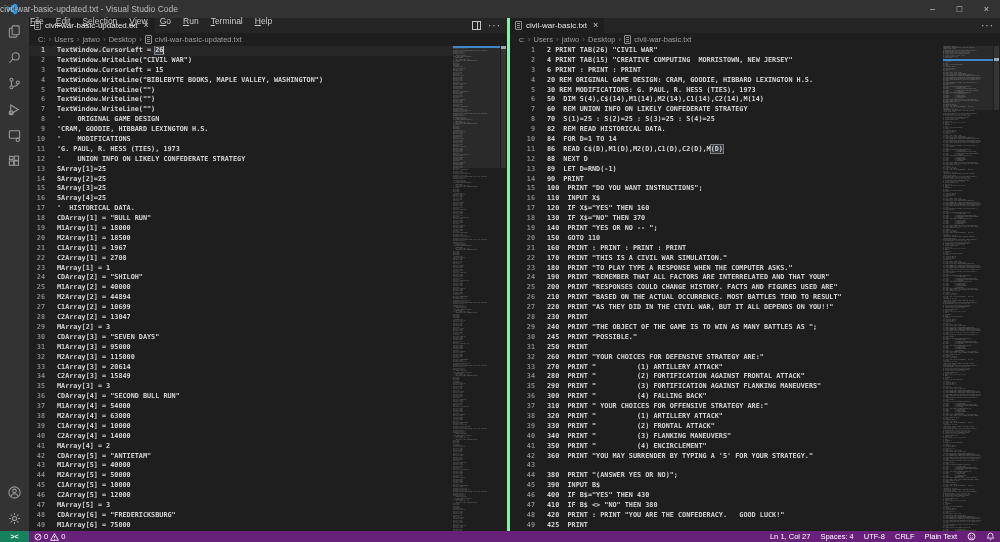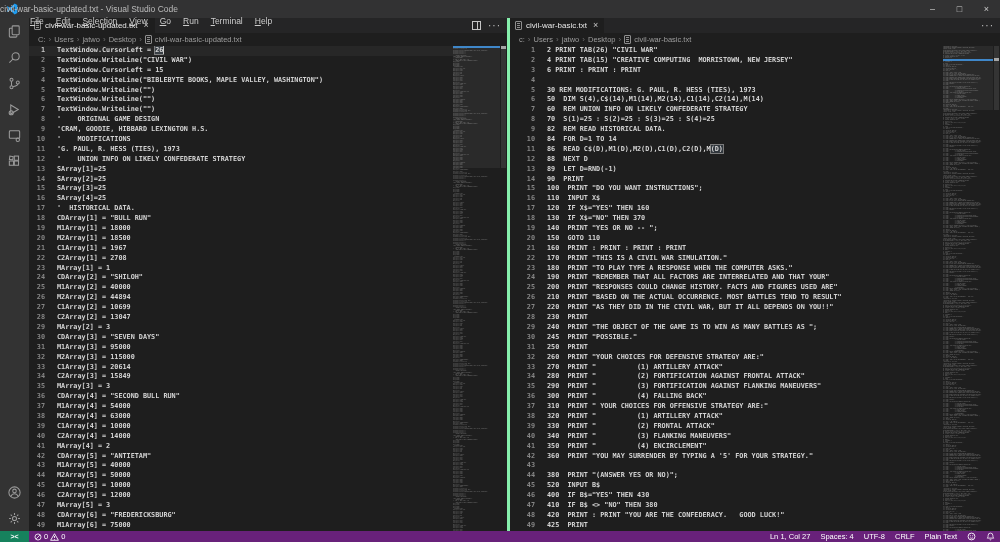--- a/index.html
+++ b/index.html
@@ -709,21 +709,21 @@
         <span class="crumb">
           <span class="file-icon"></span>
           <span>civil-war-basic.txt</span>
         </span>
       </div>
     <div class="editor">
       <div class="code-scroll" id="code-right">
           <div class="row"><span class="ln">1</span><span class="ltext">2 PRINT TAB(26) "CIVIL WAR"</span></div>
           <div class="row"><span class="ln">2</span><span class="ltext">4 PRINT TAB(15) "CREATIVE COMPUTING  MORRISTOWN, NEW JERSEY"</span></div>
           <div class="row"><span class="ln">3</span><span class="ltext">6 PRINT : PRINT : PRINT</span></div>
-          <div class="row"><span class="ln">4</span></div>
+          <div class="row"><span class="ln">4</span><span class="ltext">20 REM ORIGINAL GAME DESIGN: CRAM, GOODIE, HIBBARD LEXINGTON H.S.</span></div>
           <div class="row"><span class="ln">5</span><span class="ltext">30 REM MODIFICATIONS: G. PAUL, R. HESS (TIES), 1973</span></div>
           <div class="row"><span class="ln">6</span><span class="ltext">50  DIM S(4),C$(14),M1(14),M2(14),C1(14),C2(14),M(14)</span></div>
           <div class="row"><span class="ln">7</span><span class="ltext">60  REM UNION INFO ON LIKELY CONFEDERATE STRATEGY</span></div>
           <div class="row"><span class="ln">8</span><span class="ltext">70  S(1)=25 : S(2)=25 : S(3)=25 : S(4)=25</span></div>
           <div class="row"><span class="ln">9</span><span class="ltext">82  REM READ HISTORICAL DATA.</span></div>
           <div class="row"><span class="ln">10</span><span class="ltext">84  FOR D=1 TO 14</span></div>
           <div class="row"><span class="ln">11</span><span class="ltext">86  READ C$(D),M1(D),M2(D),C1(D),C2(D),M<span class="tok-box">(D)</span></span></div>
           <div class="row"><span class="ln">12</span><span class="ltext">88  NEXT D</span></div>
           <div class="row"><span class="ln">13</span><span class="ltext">89  LET D=RND(-1)</span></div>
           <div class="row"><span class="ln">14</span><span class="ltext">90  PRINT</span></div>
@@ -750,21 +750,21 @@
           <div class="row"><span class="ln">35</span><span class="ltext">290  PRINT "          (3) FORTIFICATION AGAINST FLANKING MANEUVERS"</span></div>
           <div class="row"><span class="ln">36</span><span class="ltext">300  PRINT "          (4) FALLING BACK"</span></div>
           <div class="row"><span class="ln">37</span><span class="ltext">310  PRINT " YOUR CHOICES FOR OFFENSIVE STRATEGY ARE:"</span></div>
           <div class="row"><span class="ln">38</span><span class="ltext">320  PRINT "          (1) ARTILLERY ATTACK"</span></div>
           <div class="row"><span class="ln">39</span><span class="ltext">330  PRINT "          (2) FRONTAL ATTACK"</span></div>
           <div class="row"><span class="ln">40</span><span class="ltext">340  PRINT "          (3) FLANKING MANEUVERS"</span></div>
           <div class="row"><span class="ln">41</span><span class="ltext">350  PRINT "          (4) ENCIRCLEMENT"</span></div>
           <div class="row"><span class="ln">42</span><span class="ltext">360  PRINT "YOU MAY SURRENDER BY TYPING A '5' FOR YOUR STRATEGY."</span></div>
           <div class="row"><span class="ln">43</span></div>
           <div class="row"><span class="ln">44</span><span class="ltext">380  PRINT "(ANSWER YES OR NO)";</span></div>
-          <div class="row"><span class="ln">45</span><span class="ltext">520  INPUT B$</span></div>
+          <div class="row"><span class="ln">45</span><span class="ltext">390  INPUT B$</span></div>
           <div class="row"><span class="ln">46</span><span class="ltext">400  IF B$="YES" THEN 430</span></div>
           <div class="row"><span class="ln">47</span><span class="ltext">410  IF B$ &lt;&gt; "NO" THEN 380</span></div>
           <div class="row"><span class="ln">48</span><span class="ltext">420  PRINT : PRINT "YOU ARE THE CONFEDERACY.   GOOD LUCK!"</span></div>
           <div class="row"><span class="ln">49</span><span class="ltext">425  PRINT</span></div>
         </div>
       <div class="minimap">
         <div class="mini-slider" style="height:64px"></div>
         <div class="mini-pre" id="mini-right">2 PRINT TAB(26) "CIVIL WAR"
 4 PRINT TAB(15) "CREATIVE COMPUTING  MORRISTOWN, NEW JERSEY"
 6 PRINT : PRINT : PRINT

